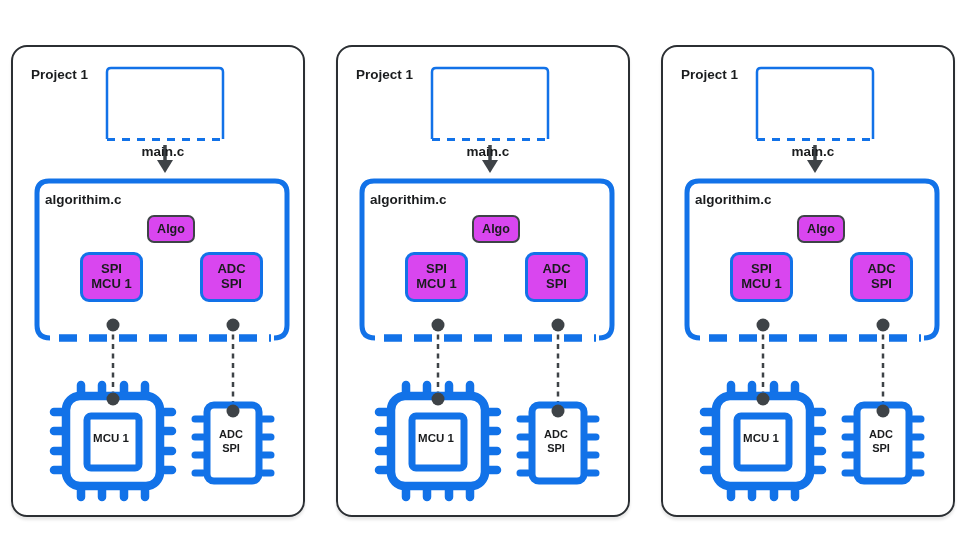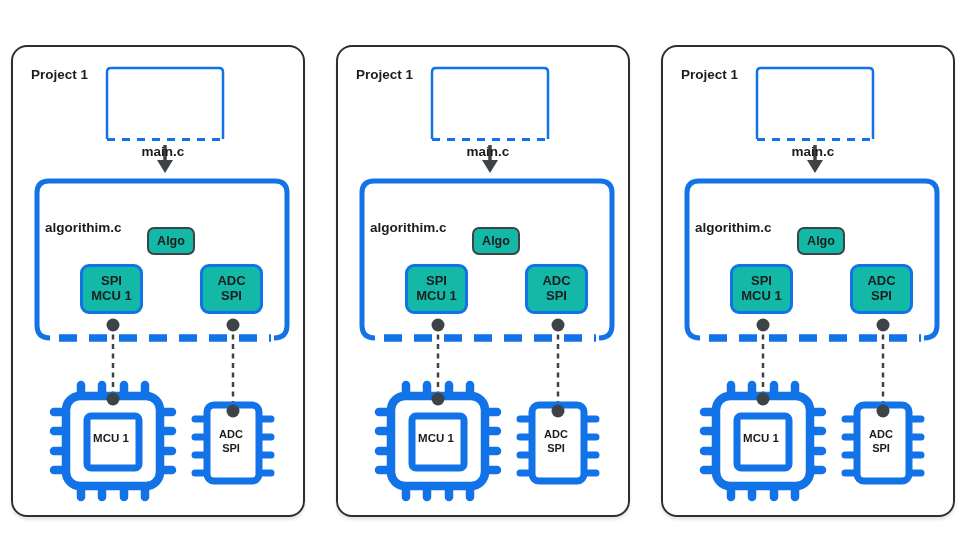--- a/index.html
+++ b/index.html
@@ -40,35 +40,34 @@
   .body-fill { fill: #ffffff; }
 
   .label {
     position: absolute;
     color: var(--text);
     font-weight: 700;
     white-space: nowrap;
   }
   .project-title   { left: 18px;  top: 20px;  font-size: 13.5px; }
   .mainc-label     { left: 92px;  top: 49px;  width: 116px; text-align: center; font-size: 13.5px; margin-top: 48px; }
-  .algfile-label   { left: 32px;  top: 145px; font-size: 13.5px; margin-top: 28px; }
+  .algfile-label   { left: 32px;  top: 145px; font-size: 13.5px; }
 
   .box {
     position: absolute;
     box-sizing: border-box;
-    background: #14b8a6;
+    background: #d946ef;
     display: flex;
     flex-direction: column;
     align-items: center;
     justify-content: center;
     color: var(--text);
     font-weight: 700;
     line-height: 1.12;
     text-align: center;
-    margin-top: 12px;
   }
   .algo-box {
     left: 134px; top: 168px; width: 48px; height: 28px;
     border: 2px solid var(--dark);
     border-radius: 7px;
     font-size: 12.5px;
   }
   .spi-box, .adc-box {
     top: 205px; width: 63px; height: 50px;
     border: 3px solid var(--blue);

